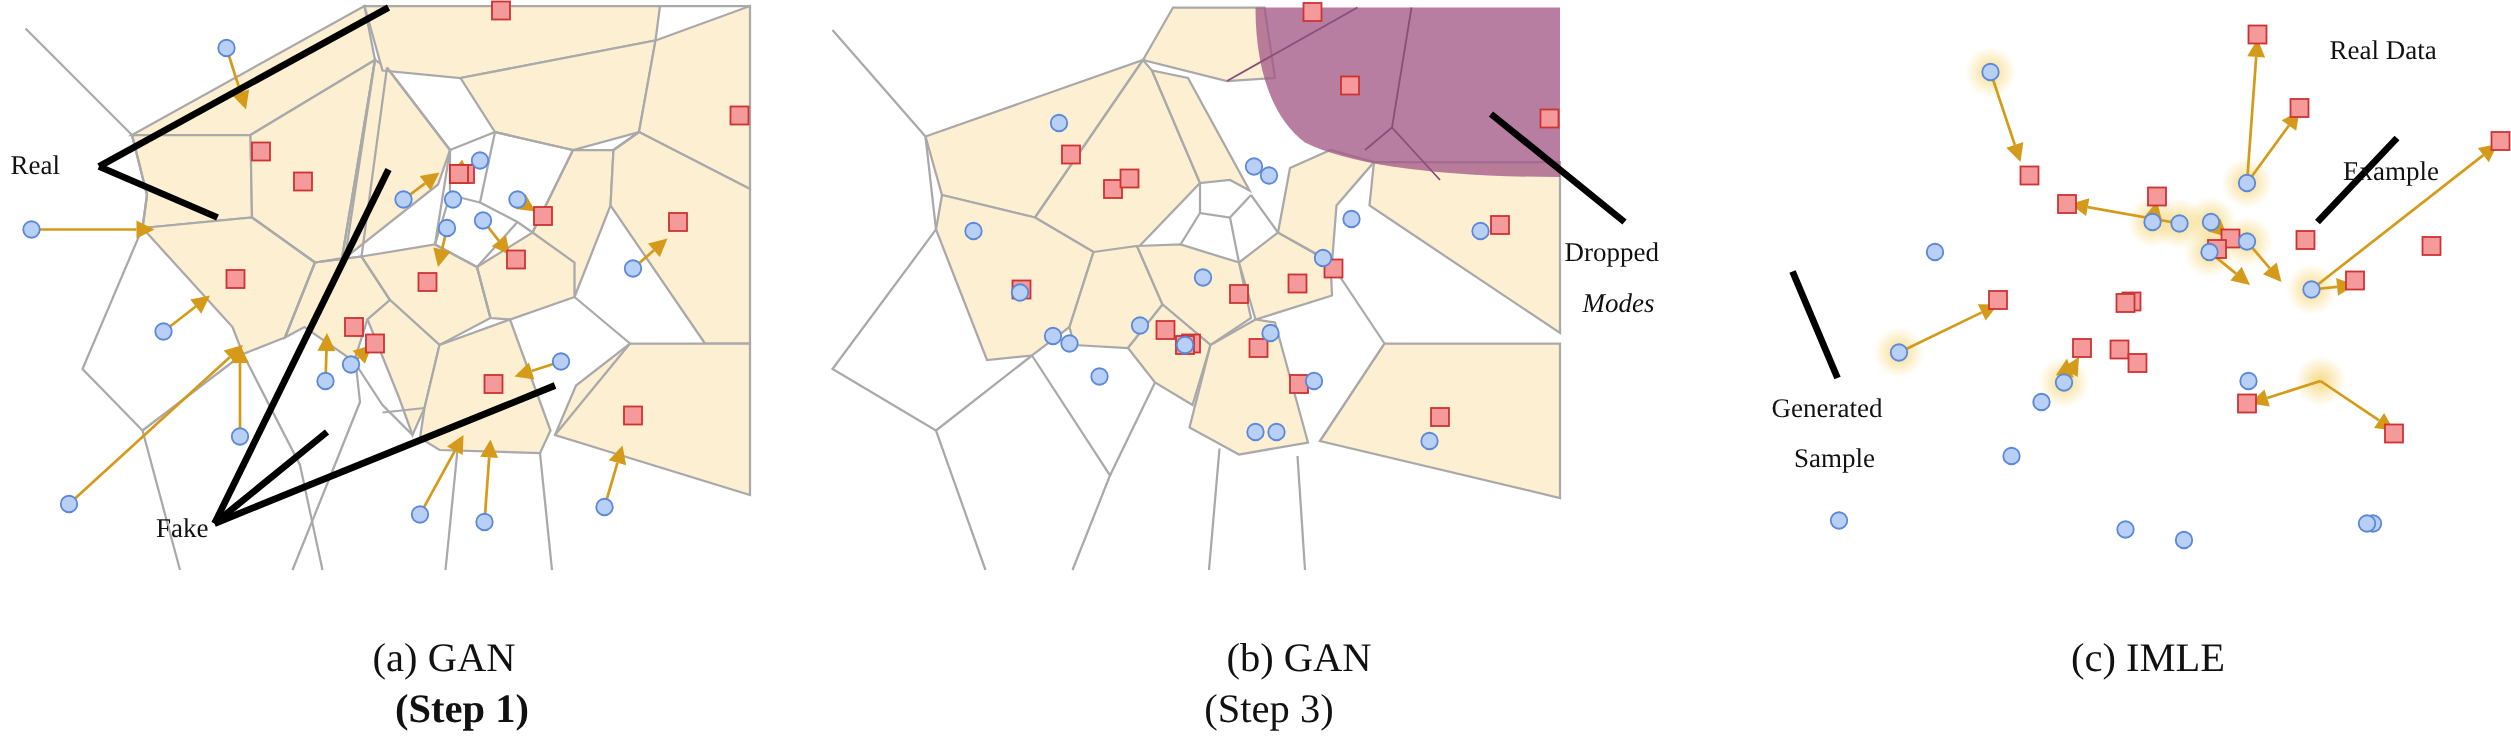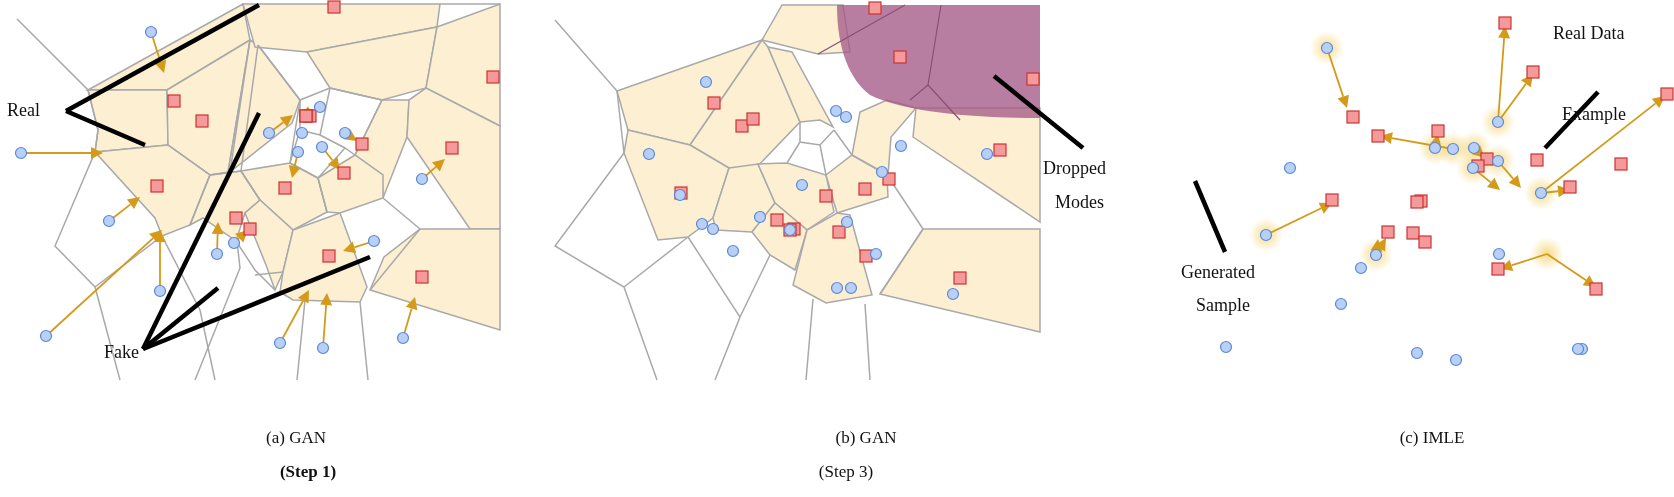--- a/index.html
+++ b/index.html
@@ -1,19 +1,19 @@
 <!DOCTYPE html>
 <html><head>
 <meta charset="utf-8">
 <style>
   html,body{margin:0;padding:0;background:#fff;}
   body{width:1674px;height:497px;position:relative;overflow:hidden;font-family:"Liberation Serif","DejaVu Serif",serif;}
   svg{position:absolute;left:0;top:0;}
   .lbl{position:absolute;font-size:18px;color:#111;text-align:center;line-height:32px;white-space:nowrap;}
-  .cap{position:absolute;font-size:17px;color:#111;text-align:center;line-height:34px;white-space:nowrap;transform:translateX(-50%);}
+  .cap{position:absolute;font-size:27px;color:#111;text-align:center;line-height:34px;white-space:nowrap;transform:translateX(-50%);}
 </style>
 </head>
 <body>
 
 <svg id="fig" width="1674" height="497" viewBox="0 0 1674 497">
   <g id="panel-a">
       <g fill="#fdefd2" stroke="#a9a9a9" stroke-width="1.5">
         <polygon points="88,90 243,4 250,40 167,90"></polygon>
         <polygon points="88,90 167,90 168,145 95,152 98,130"></polygon>
         <polygon points="167,90 250,40 228,172 210,175 168,145"></polygon>
@@ -303,21 +303,21 @@
         <stop offset="0%" stop-color="#f6d77a" stop-opacity="0.9"></stop>
         <stop offset="100%" stop-color="#f6d77a" stop-opacity="0"></stop>
       </radialGradient>
     </defs>
   </svg>
 
 <div id="labels">
     <div class="lbl" style="left: 7px; top: 94px;">Real</div>
     <div class="lbl" style="left: 76px; top: 336px; margin-left: 28px;">Fake</div>
     <div class="lbl" style="left: 1043px; top: 152px;">Dropped</div>
-    <div class="lbl" style="left: 1055px; top: 186px;">Modes</div>
+    <div class="lbl" style="left: 1055px; top: 186px; font-style: italic;">Modes</div>
     <div class="lbl" style="left: 1553px; top: 17px;">Real Data</div>
     <div class="lbl" style="left: 1562px; top: 50px; margin-top: 48px;">Example</div>
     <div class="lbl" style="left: 1181px; top: 256px;">Generated</div>
     <div class="lbl" style="left: 1196px; top: 289px;">Sample</div>
   </div>
 
 <div class="cap" style="left:296px;top:421px;">(a) GAN</div>
 <div class="cap" style="left:308px;top:455px;font-weight:bold;">(Step 1)</div>
 <div class="cap" style="left:846px;top:421px;margin-left:20px;">(b) GAN</div>
 <div class="cap" style="left:846px;top:455px;">(Step 3)</div>

